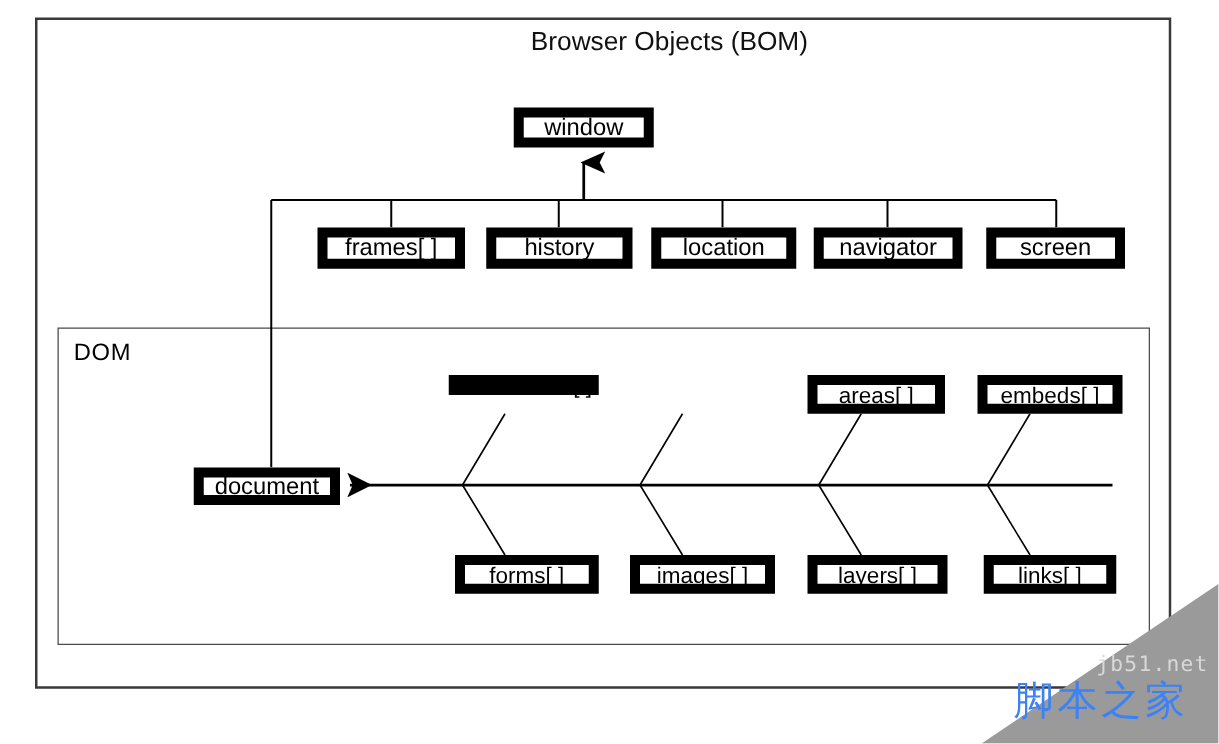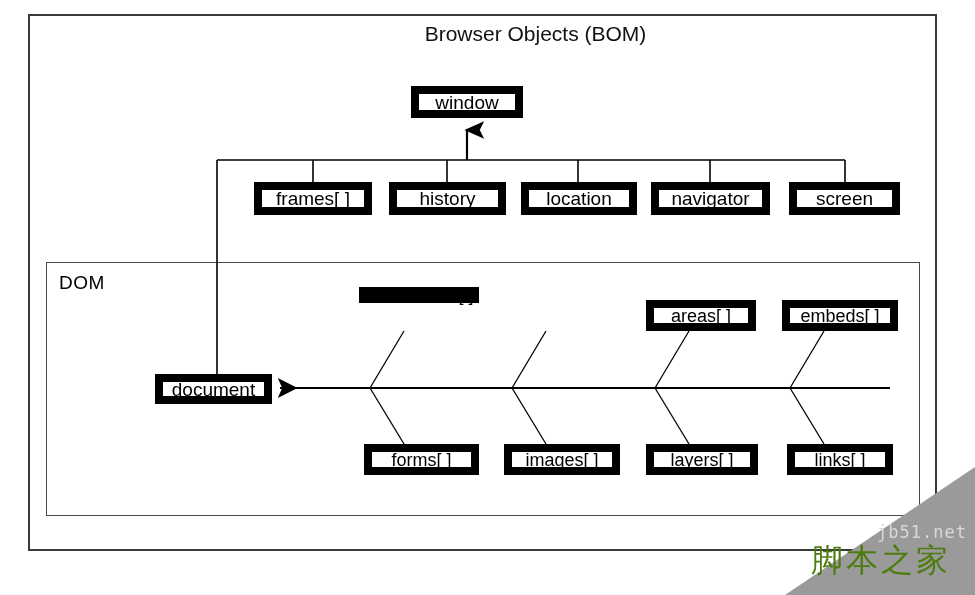--- a/index.html
+++ b/index.html
@@ -105,21 +105,21 @@
     color: #d8d8d8;
     letter-spacing: 1px;
     font-family: "DejaVu Sans Mono", "Liberation Mono", monospace;
     white-space: nowrap;
   }
   .wm-text-cn {
     position: absolute;
     left: 26px;
     top: 72px;
     font-size: 32px;
-    color: #4d7c0f;
+    color: #3b82f6;
     letter-spacing: 3px;
     white-space: nowrap;
     font-family: "DejaVu Sans", sans-serif;
   }
 </style>
 </head>
 <body>
 
 <div id="stage">
 
@@ -168,21 +168,21 @@
   <div class="node" style="left:411px; top:86px; width:112px; height:32px;">window</div>
 
   <div class="node" style="left:254px; top:182px; width:118px; height:33px;">frames[ ]</div>
   <div class="node" style="left:389px; top:182px; width:117px; height:33px;">history</div>
   <div class="node" style="left:521px; top:182px; width:116px; height:33px;">location</div>
   <div class="node" style="left:651px; top:182px; width:119px; height:33px;text-align:center;">navigator</div>
   <div class="node" style="left:789px; top:182px; width:111px; height:33px;">screen</div>
 
   <div class="node" style="left:155px; top:374px; width:117px; height:30px;">document</div>
 
-  <div class="node small" style="left:359px; top:287px; width:120px; height:15px;padding-left:30px;">anchors[ ]</div>
+  <div class="node small" style="left:359px; top:300px; width:120px; height:15px;padding-left:30px;">anchors[ ]</div>
   <div class="node small" style="left:646px; top:300px; width:110px; height:31px;">areas[ ]</div>
   <div class="node small" style="left:782px; top:300px; width:116px; height:31px;">embeds[ ]</div>
 
   <div class="node small" style="left:364px; top:444px; width:115px; height:31px;">forms[ ]</div>
   <div class="node small" style="left:504px; top:444px; width:116px; height:31px;">images[ ]</div>
   <div class="node small" style="left:646px; top:444px; width:112px; height:31px;">layers[ ]</div>
   <div class="node small" style="left:787px; top:444px; width:106px; height:31px;">links[ ]</div>
 
   <div class="watermark">
     <svg width="190" height="128" viewBox="0 0 190 128">

